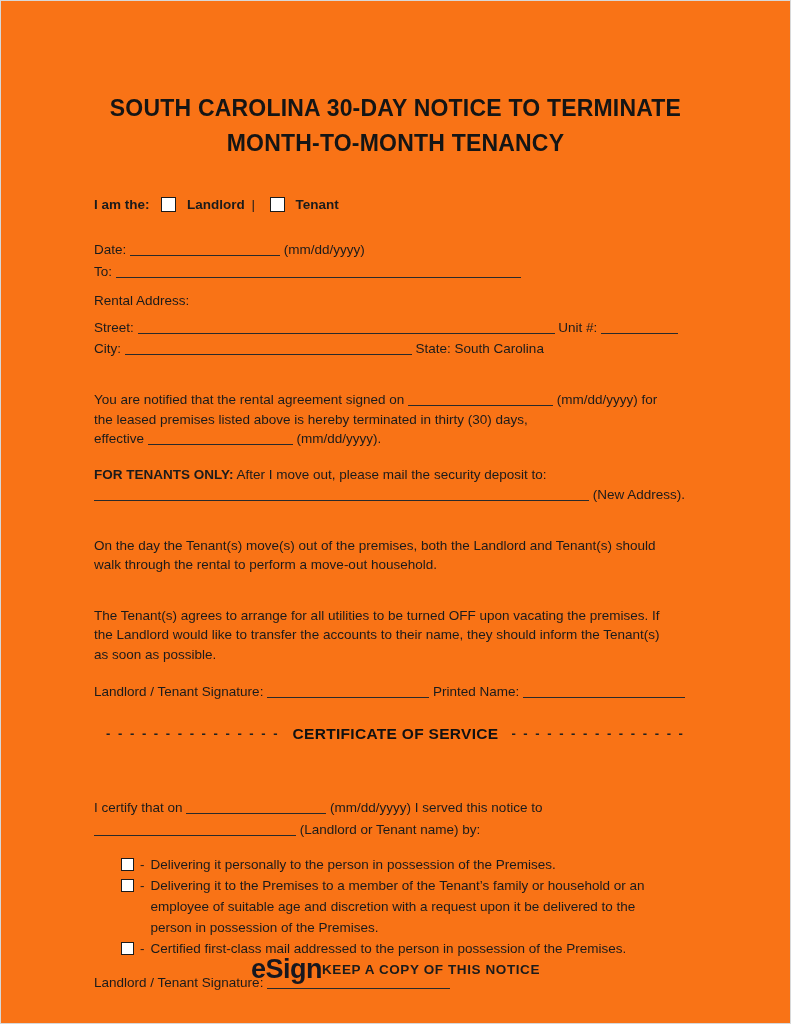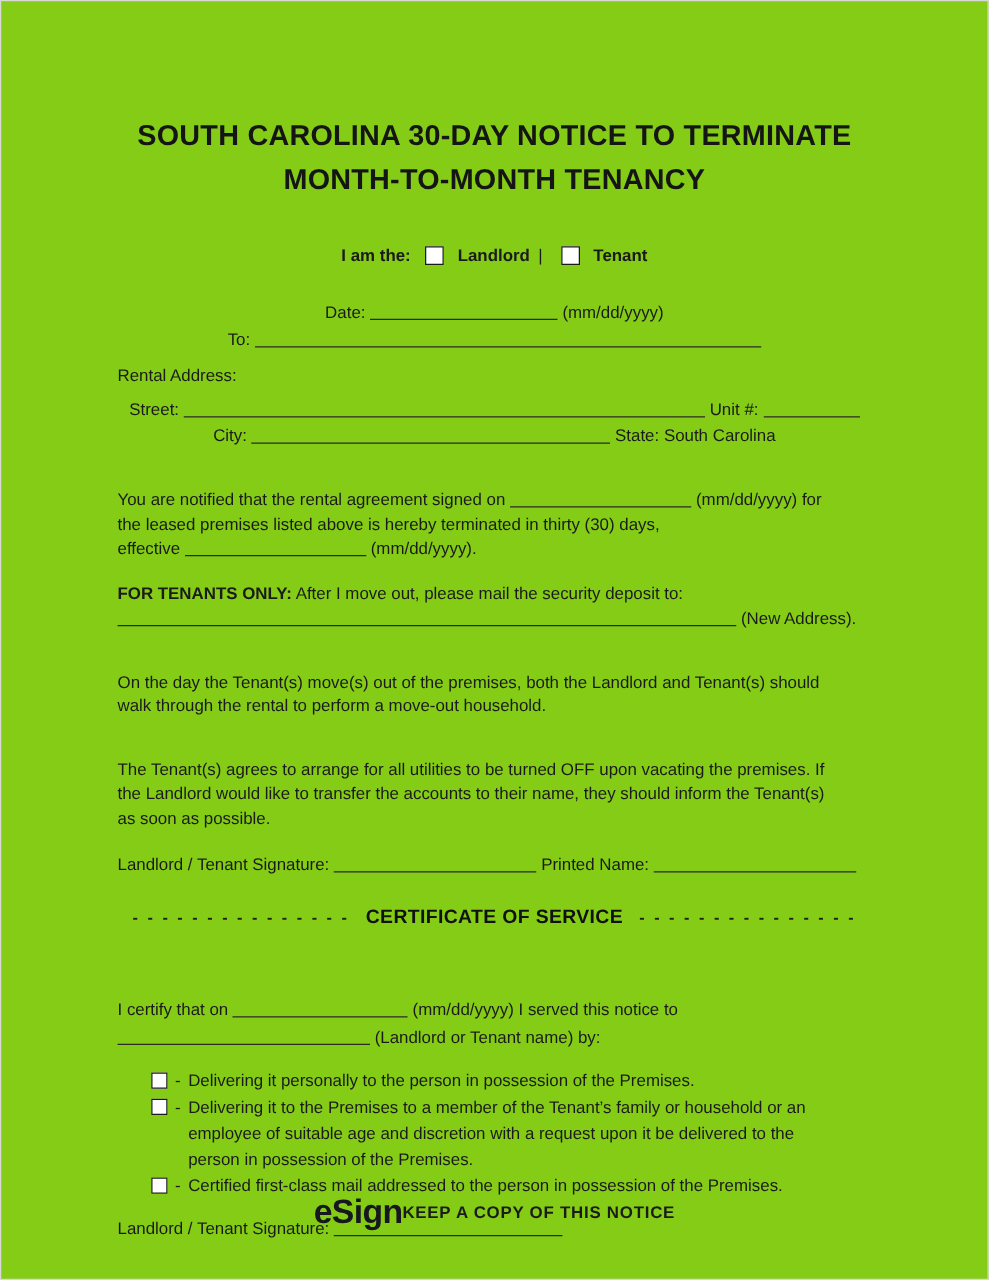--- a/index.html
+++ b/index.html
@@ -6,37 +6,37 @@
   html, body { background: #ffffff; }
   body {
     font-family: "Liberation Sans", "DejaVu Sans", sans-serif;
     color: #1b1b1b;
   }
   .page {
     position: relative;
     width: 791px;
     height: 1024px;
     margin: 0 auto;
-    background: #84cc16;
+    background: #f97316;
     border: 1px solid #d8d8d8;
     padding: 90px 93px 0 93px;
     overflow: hidden;
     font-size: 13.5px;
   }
   
   .doc-title {
     text-align: center;
     font-size: 23px;
     line-height: 35px;
     font-weight: bold;
     letter-spacing: 0.2px;
     color: #151515;
   }
   
-  .line { line-height: 20px; white-space: nowrap; text-align: center; }
+  .line { line-height: 20px; white-space: nowrap; }
   b { font-weight: bold; }
   
   .blank {
     display: inline-block;
     height: 14px;
     border-bottom: 1.5px solid #2a2a2a;
     vertical-align: -2px;
   }
   .w150 { width: 150px; } .w405 { width: 405px; } .w417 { width: 417px; }
   .w77  { width: 77px; }  .w287 { width: 287px; } .w145 { width: 145px; }

